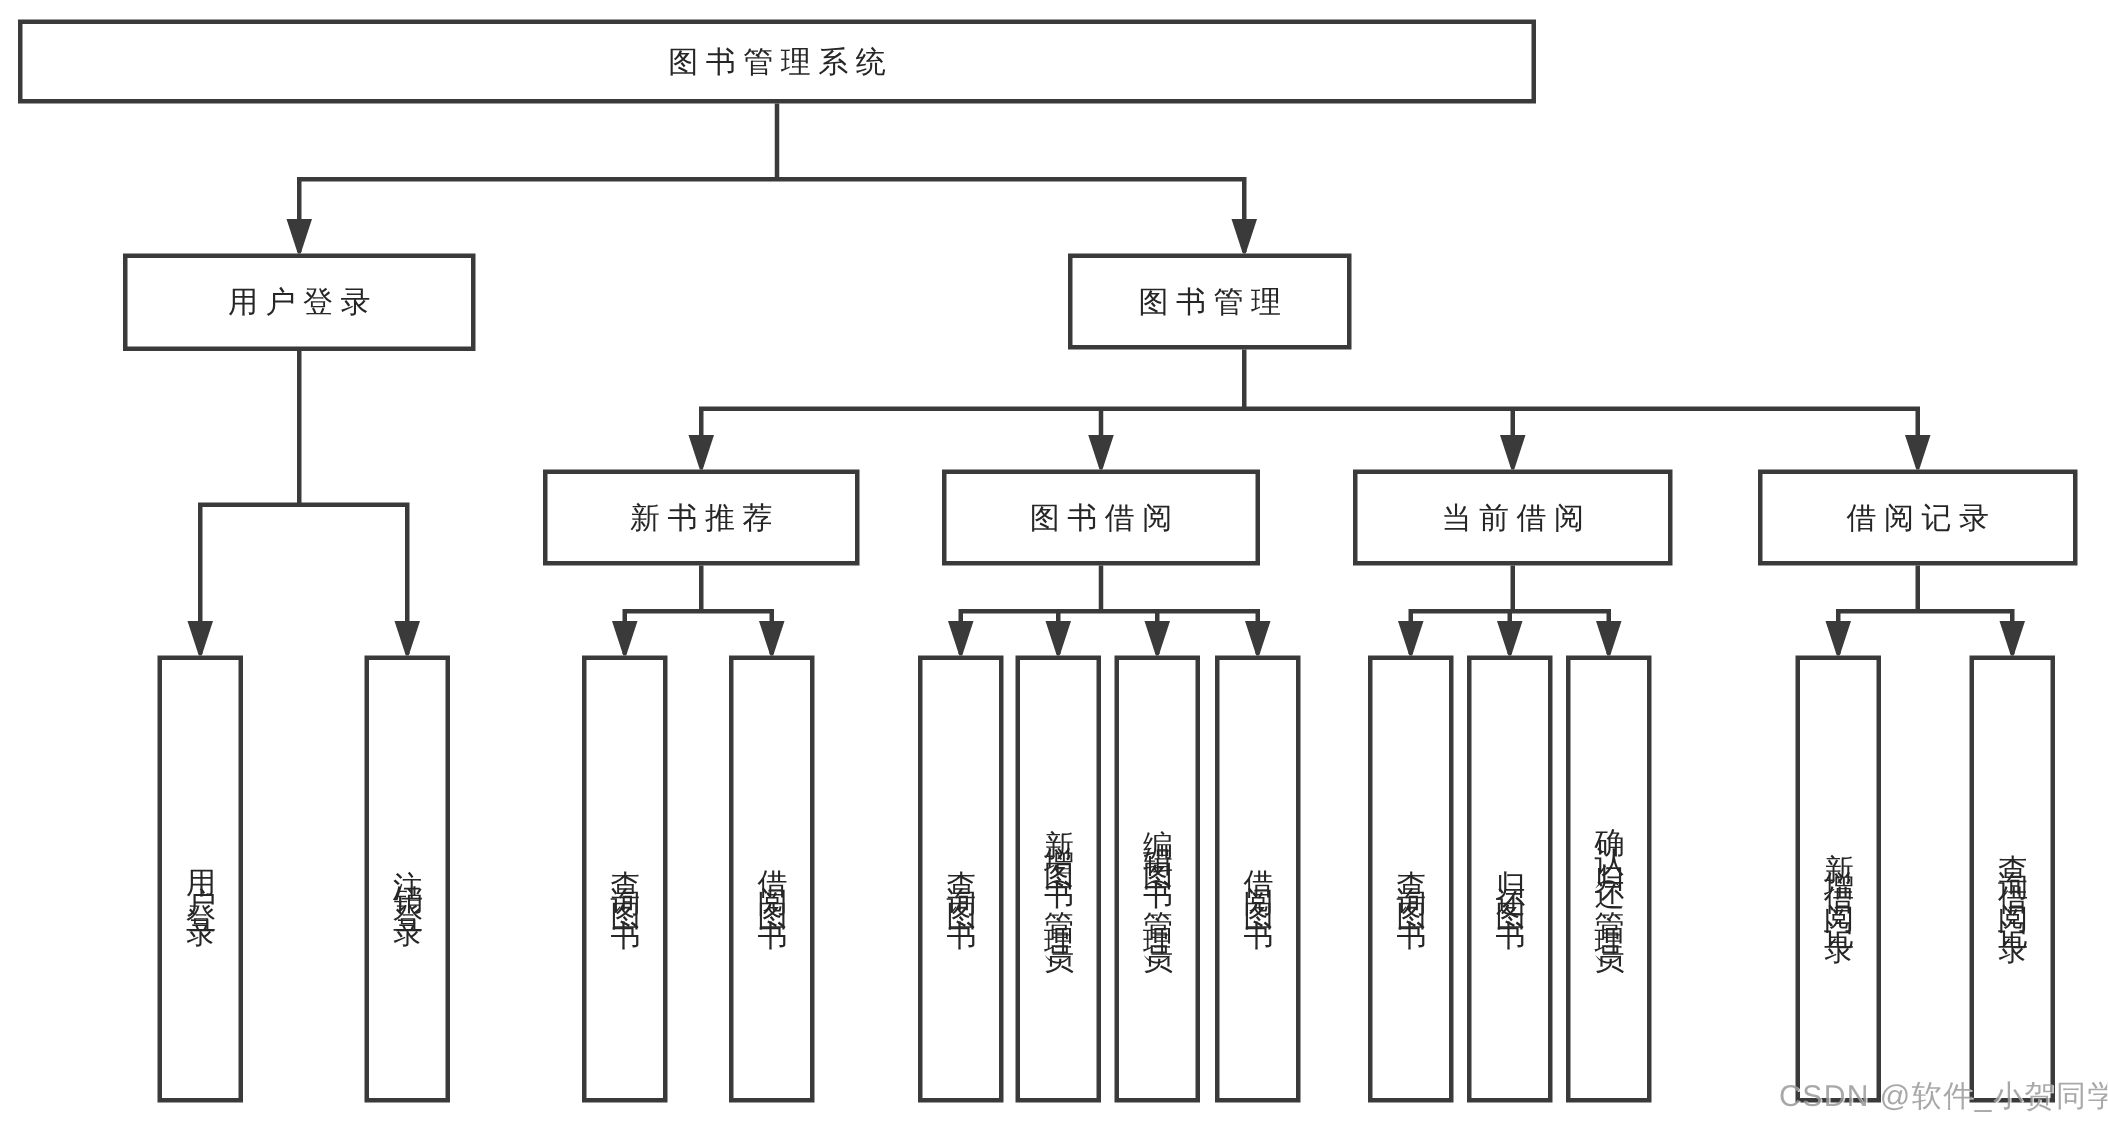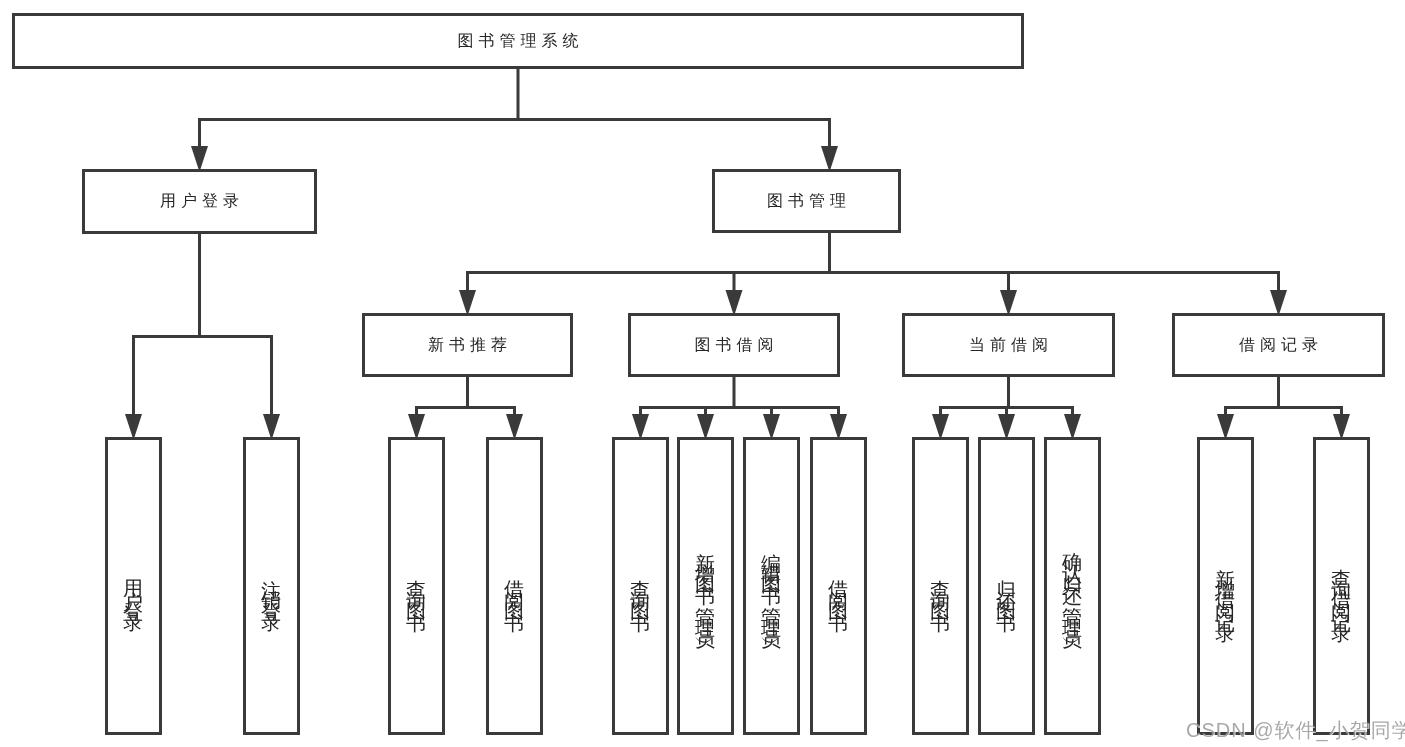--- a/index.html
+++ b/index.html
@@ -32,21 +32,21 @@
   .node {
     position: absolute;
     background: #ffffff;
     border: 3px solid #3a3a3a;
     color: #262626;
     display: flex;
     align-items: center;
     justify-content: center;
   }
   .hnode {
-    font-size: 16px;
+    font-size: 20px;
     letter-spacing: 5px;
     text-indent: 5px;
     white-space: nowrap;
   }
   .leaf { font-size: 20px; }
   .leaf .vtext {
     writing-mode: vertical-rl;
     text-orientation: mixed;
     letter-spacing: 11px;
     line-height: 1;

